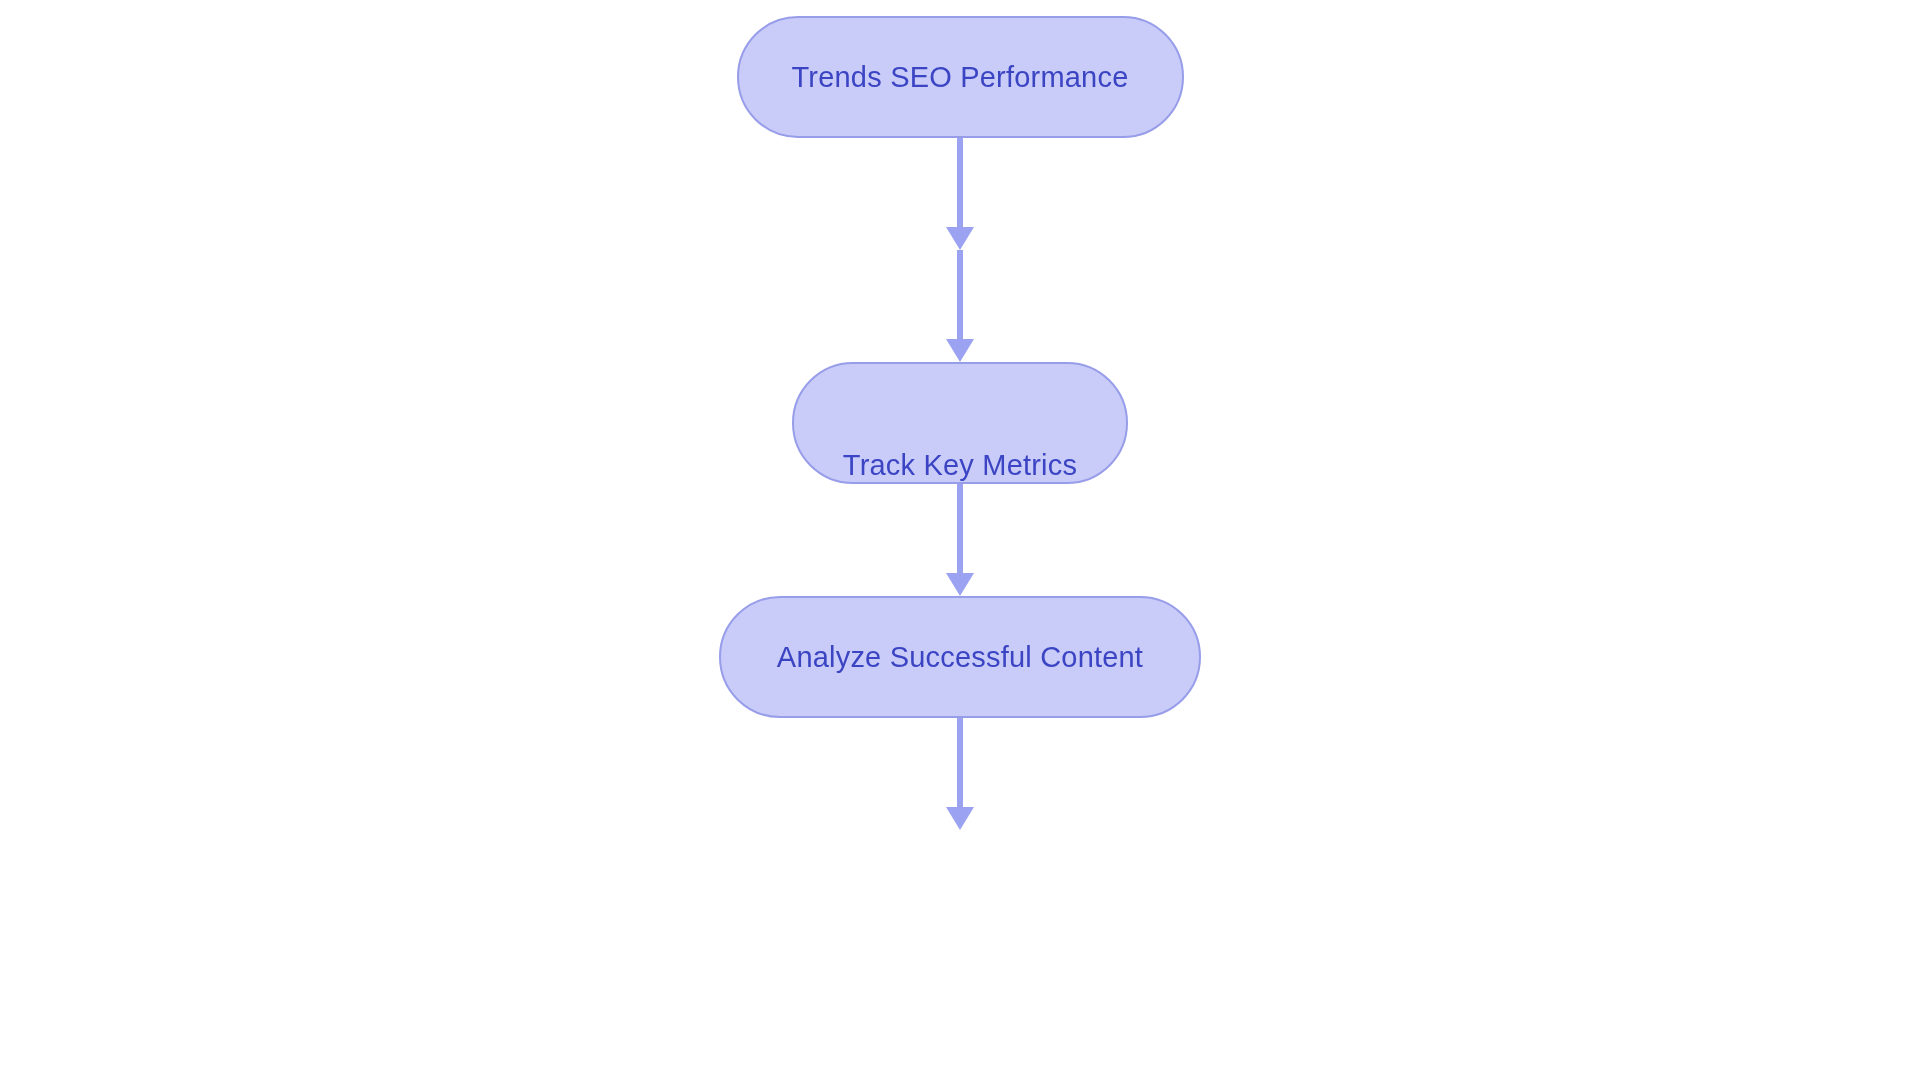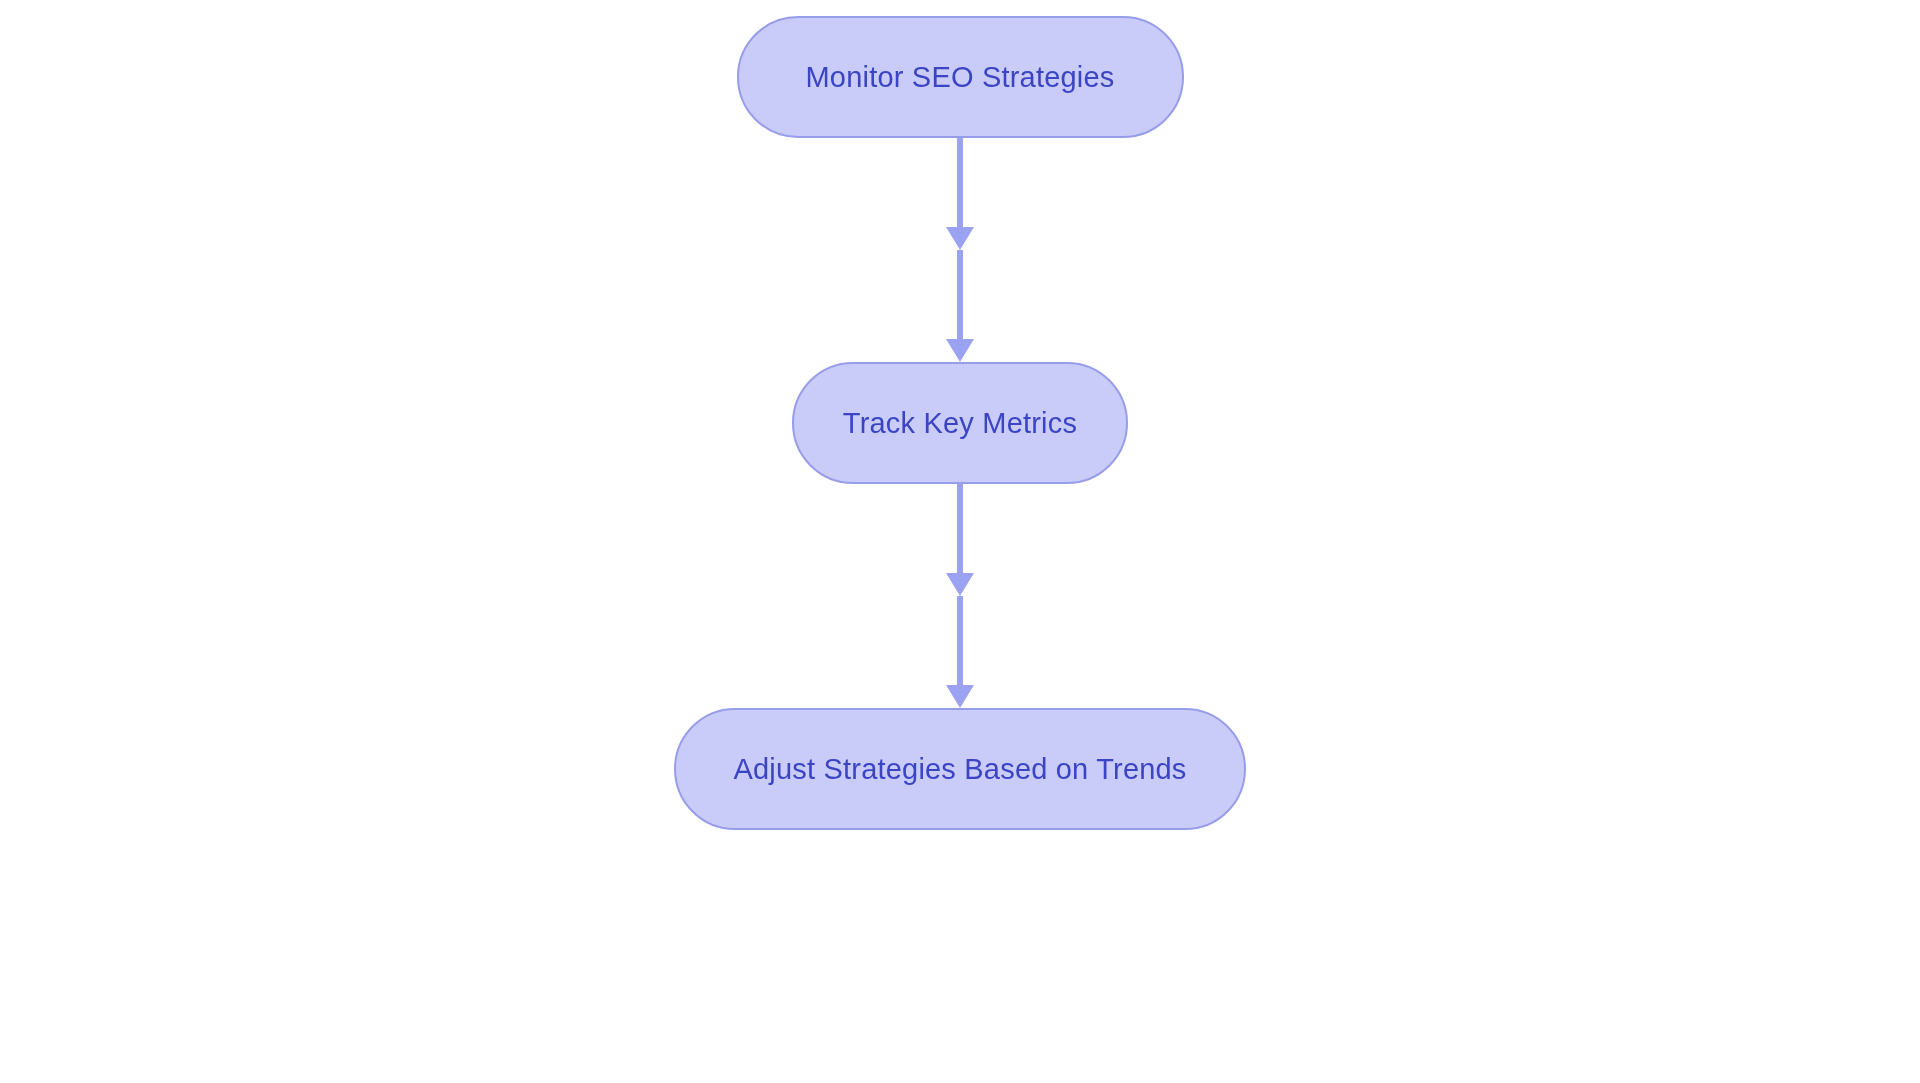--- a/index.html
+++ b/index.html
@@ -30,21 +30,21 @@
     border-radius:61px;
     display:flex;align-items:center;justify-content:center;
     color:var(--text);
     font-size:29px;
     letter-spacing:0.2px;
     white-space:nowrap;
     flex:0 0 auto;
   }
   .node-1{width:447px;}
   .node-2{width:646px;}
-  .node-3{width:336px;}
+  .node-3{width:336px;align-items:flex-end;}
   .node-4{width:482px;}
   .node-5{width:572px;}
   .connector{
     height:112px;
     display:flex;flex-direction:column;align-items:center;
     flex:0 0 auto;
   }
   .connector .line{
     width:6px;
     flex:1 1 auto;
@@ -56,21 +56,21 @@
     border-right:14px solid transparent;
     border-top:23px solid var(--arrow);
   }
 </style>
 </head>
 <body>
 
 <div class="canvas">
 
   <div class="node node-1">
-    <span>Monitor SEO Strategies</span>
+    <span>Trends SEO Performance</span>
   </div>
 
   <div class="connector">
     <div class="line"></div>
     <div class="head"></div>
   </div>
 
 
   <div class="connector">
     <div class="line"></div>
@@ -79,23 +79,23 @@
 
   <div class="node node-3">
     <span>Track Key Metrics</span>
   </div>
 
   <div class="connector">
     <div class="line"></div>
     <div class="head"></div>
   </div>
 
+  <div class="node node-4">
+    <span>Analyze Successful Content</span>
+  </div>
 
   <div class="connector">
     <div class="line"></div>
     <div class="head"></div>
   </div>
 
-  <div class="node node-5">
-    <span>Adjust Strategies Based on Trends</span>
-  </div>
 
 </div>
 
 </body></html>

